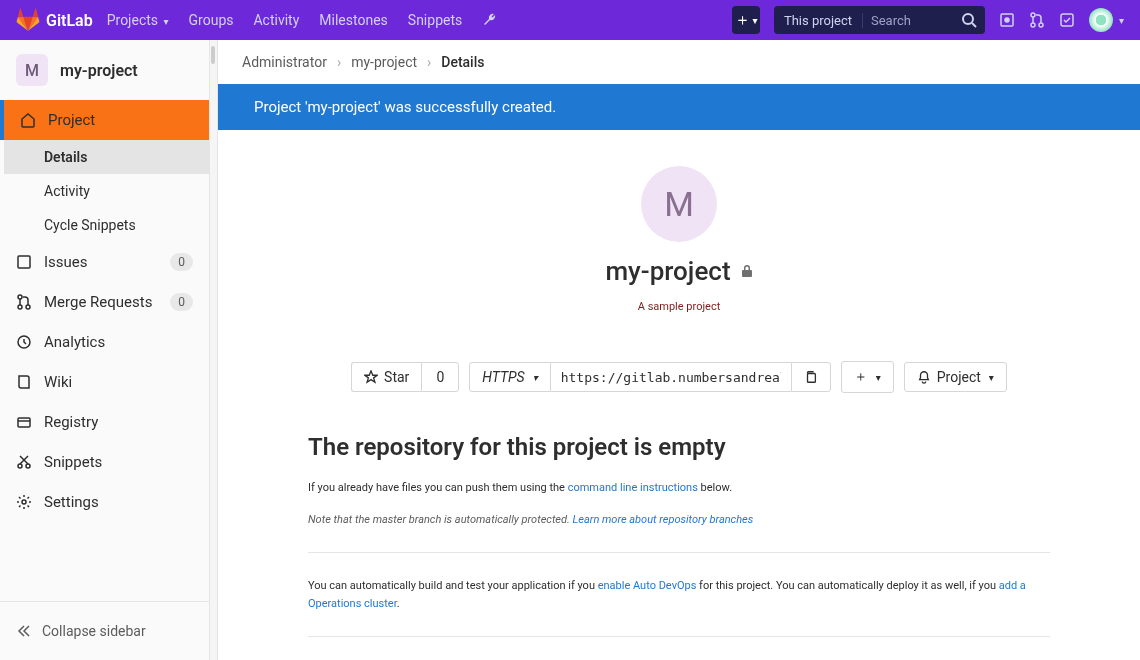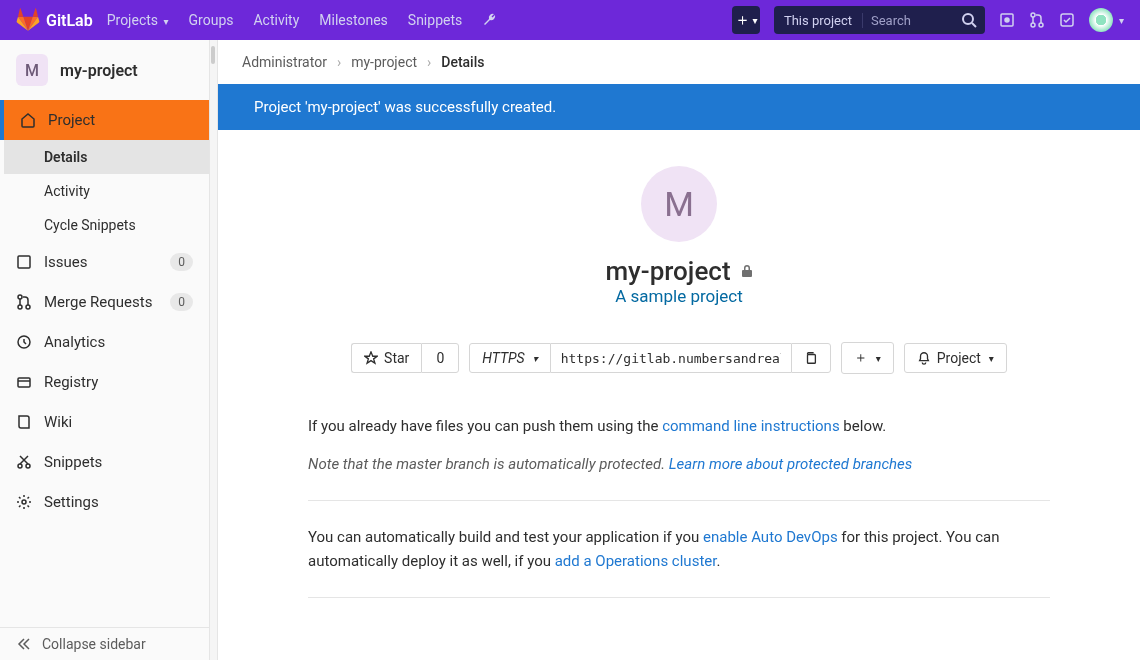--- a/index.html
+++ b/index.html
@@ -29,52 +29,52 @@
     .sb-project-head { display:flex; align-items:center; gap:12px; padding:14px 16px; }
     .sb-avatar { width:32px; height:32px; border-radius:6px; background:#f0e3f5; color:#6e5a78; display:flex; align-items:center; justify-content:center; font-size:16px; font-weight:500; }
     .sb-project-name { font-size:16px; font-weight:600; color:#2e2e2e; }
     .sb-section { border-left:4px solid transparent; }
     .sb-item { display:flex; align-items:center; gap:12px; padding:11px 16px; color:#2e2e2e; font-size:15px; cursor:pointer; }
     .sb-item.active-parent { border-left:4px solid #1f78d1; background:#f97316; font-weight:400; margin-left:-4px; padding-left:16px; }
     .sb-sub { padding-left:40px; font-size:14px; color:#2e2e2e; cursor:pointer; padding-top:9px; padding-bottom:9px; }
     .sb-sub.active { background:#e4e4e4; font-weight:600; }
     .sb-icon { width:16px; height:16px; flex-shrink:0; }
     .sb-badge { margin-left:auto; background:#e8e8e8; color:#5c5c5c; border-radius:10px; padding:0 8px; font-size:12px; line-height:18px; }
-    .sb-collapse { display:flex; align-items:center; gap:10px; padding:8px 16px; border-top:1px solid #e5e5e5; font-size:14px; color:#5c5c5c; cursor:pointer; }
+    .sb-collapse { display:flex; align-items:center; gap:10px; padding:21px 16px; border-top:1px solid #e5e5e5; font-size:14px; color:#5c5c5c; cursor:pointer; }
     .sb-handle { width:8px; background:#f5f5f5; border-right:1px solid #e5e5e5; position:relative; }
     .sb-handle::before { content:""; position:absolute; top:6px; left:1px; width:4px; height:18px; background:#ccc; border-radius:2px; }
 
     
     .main { flex:1; overflow-y:auto; background:#fff; }
     .breadcrumbs { display:flex; align-items:center; gap:10px; padding:14px 24px; font-size:14px; color:#5c5c5c; }
     .bc-link { color:#5c5c5c; cursor:pointer; }
     .bc-sep { color:#aaa; }
     .bc-current { color:#2e2e2e; font-weight:500; }
     .flash { background:#1f78d1; color:#fff; padding:14px 36px; font-size:15px; }
 
     .project-header { text-align:center; padding:36px 0 24px; }
     .ph-avatar { width:76px; height:76px; border-radius:50%; background:#f0e3f5; color:#8a7090; display:flex; align-items:center; justify-content:center; font-size:34px; font-weight:400; margin:0 auto 14px; }
     .ph-title { font-size:26px; font-weight:500; color:#2e2e2e; display:inline-flex; align-items:center; gap:10px; }
     .ph-lock { font-size:14px; color:#707070; }
-    .ph-desc { font-size:17px; color:#0369a1; margin-top:0; }
-
-    .btn-row { display:flex; align-items:center; justify-content:center; gap:10px; margin:12px 0 40px; }
+    .ph-desc { font-size:11px; color:#7f1d1d; margin-top:14px; }
+
+    .btn-row { display:flex; align-items:center; justify-content:center; gap:10px; margin:24px 0 40px; }
     .btn { border:1px solid #d6d6d6; background:#fff; padding:6px 12px; font-size:14px; color:#2e2e2e; display:inline-flex; align-items:center; gap:6px; cursor:pointer; border-radius:3px; }
     .btn.count { padding:6px 14px; }
     .btn-group { display:flex; }
     .btn-group .btn:first-child { border-radius:3px 0 0 3px; border-right:none; }
     .btn-group .btn:last-child { border-radius:0 3px 3px 0; }
     .clone-input { border:1px solid #d6d6d6; border-left:none; border-right:none; padding:6px 10px; font-family:Menlo,Consolas,monospace; font-size:13px; width:240px; color:#2e2e2e; outline:none; }
     .clone-wrap { display:flex; }
     .clone-wrap .btn.proto { border-radius:3px 0 0 3px;font-style:italic; }
     .clone-wrap .btn.copy { border-radius:0 3px 3px 0; }
 
     .content-body { padding:0 90px 40px; }
     .content-body h2 { font-size:24px; font-weight:600; margin-bottom:18px; color:#2e2e2e; }
-    .content-body p { font-size:15px; color:#2e2e2e; line-height:1.6; margin-bottom:14px; }
+    .content-body p { font-size:11px; color:#2e2e2e; line-height:1.6; margin-bottom:14px; }
     .content-body em { font-style:italic; color:#5c5c5c; }
     .content-body a { color:#1f78d1; cursor:pointer; text-decoration:none; }
     .content-body hr { border:none; border-top:1px solid #e5e5e5; margin:24px 0; }
 
     .caret-down { font-size:10px; margin-left:2px; }
     svg { display:block; }
   </style>
 </head>
 <body>
 
@@ -174,30 +174,30 @@
         <span class="sb-badge">0</span>
       </div>
       <div class="sb-item">
         <svg class="sb-icon" viewBox="0 0 16 16" fill="none" stroke="currentColor" stroke-width="1.5">
             <path d="M8 2a6 6 0 100 12 6 6 0 000-12zM8 5v3l2 2"></path>
           </svg>
         <span>Analytics</span>
       </div>
       <div class="sb-item">
         <svg class="sb-icon" viewBox="0 0 16 16" fill="none" stroke="currentColor" stroke-width="1.5">
+            <path d="M3 2h8a2 2 0 012 2v10H5a2 2 0 01-2-2z"></path>
+          </svg>
+        <span>Wiki</span>
+      </div>
+      <div class="sb-item">
+        <svg class="sb-icon" viewBox="0 0 16 16" fill="none" stroke="currentColor" stroke-width="1.5">
             <rect x="2" y="4" width="12" height="9" rx="1"></rect>
             <path d="M2 7h12"></path>
           </svg>
         <span>Registry</span>
-      </div>
-      <div class="sb-item">
-        <svg class="sb-icon" viewBox="0 0 16 16" fill="none" stroke="currentColor" stroke-width="1.5">
-            <path d="M3 2h8a2 2 0 012 2v10H5a2 2 0 01-2-2z"></path>
-          </svg>
-        <span>Wiki</span>
       </div>
       <div class="sb-item">
         <svg class="sb-icon" viewBox="0 0 16 16" fill="none" stroke="currentColor" stroke-width="1.5">
             <circle cx="4" cy="12" r="2"></circle>
             <circle cx="12" cy="12" r="2"></circle>
             <path d="M4 10L12 2M12 10L4 2"></path>
           </svg>
         <span>Snippets</span>
       </div>
       <div class="sb-item">
@@ -275,25 +275,26 @@
       <button class="btn">
         <svg width="14" height="14" viewBox="0 0 16 16" fill="none" stroke="currentColor" stroke-width="1.5">
             <path d="M8 2a4 4 0 014 4v3l1 2H3l1-2V6a4 4 0 014-4zM6 13a2 2 0 004 0"></path>
           </svg>
         <span>Project</span>
           <span class="caret-down">▾</span>
       </button>
     </div>
 
     <div class="content-body">
+      <h2>The repository for this project is empty</h2>
       <p>
         <span>If you already have files you can push them using the </span><a>command line instructions</a><span> below.</span>
       </p>
       <p><em>
-        <span>Note that the master branch is automatically protected. </span><a>Learn more about protected branches</a>
+        <span>Note that the master branch is automatically protected. </span><a>Learn more about repository branches</a>
       </em></p>
       <hr>
       <p>
         <span>You can automatically build and test your application if you </span><a>enable Auto DevOps</a><span> for this project. You can automatically deploy it as well, if you </span><a>add a Operations cluster</a><span>.</span>
       </p>
       <hr>
 
     </div>
   </div>
 </div>

